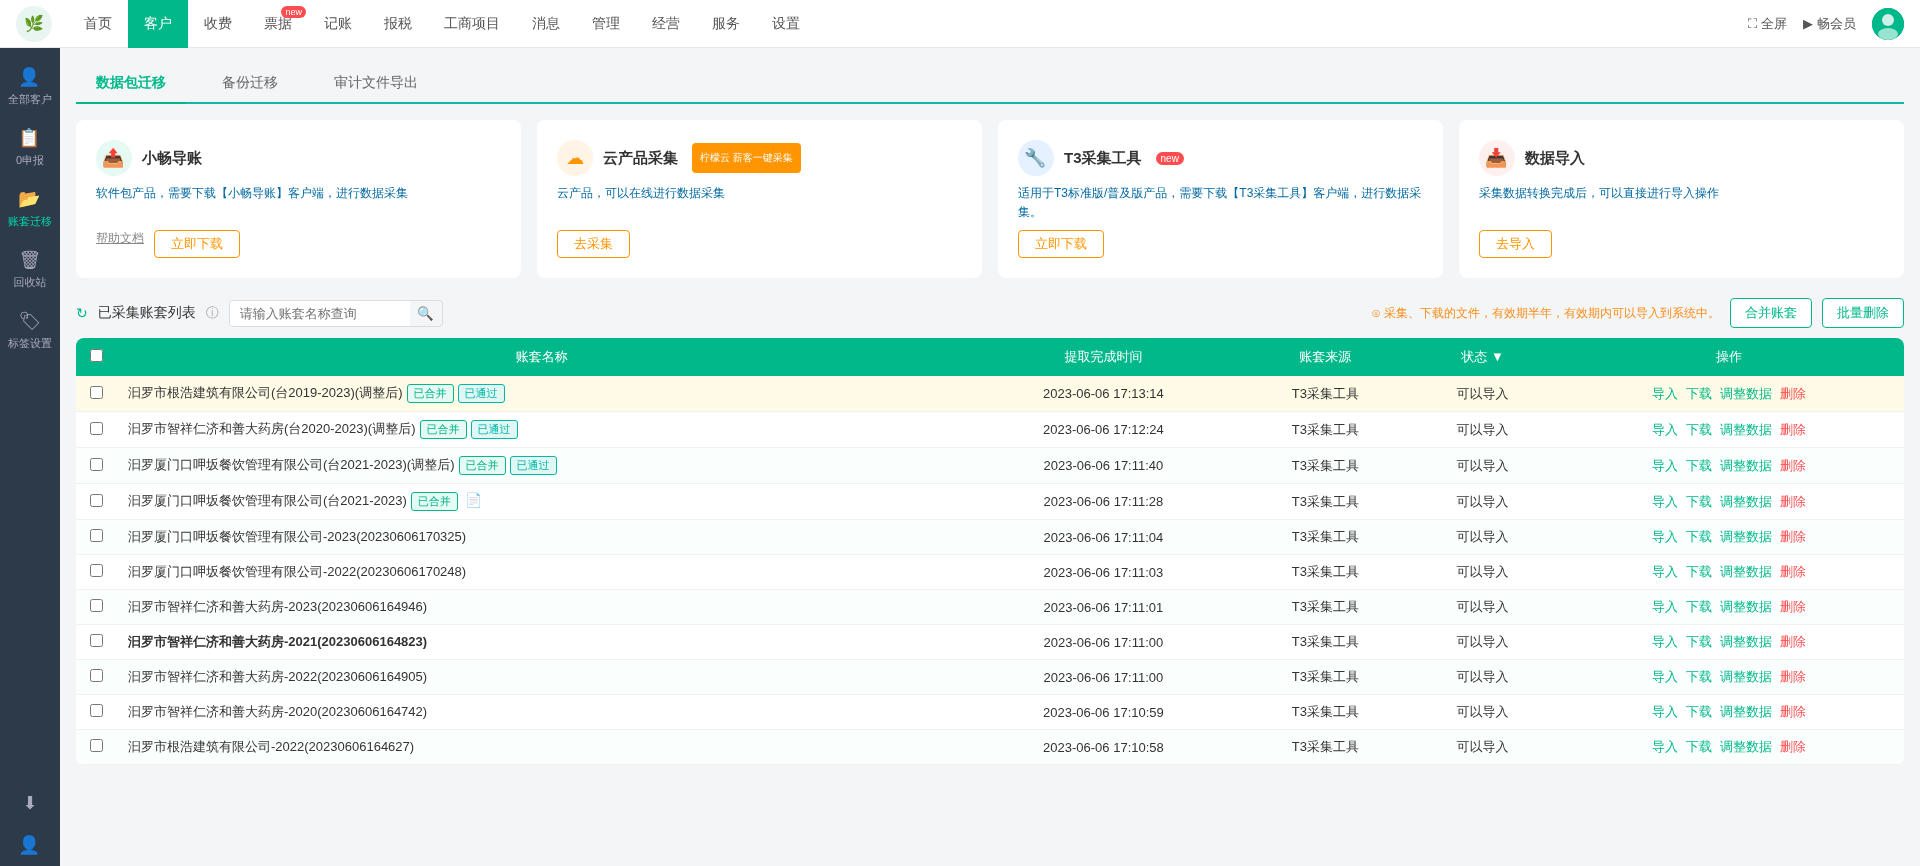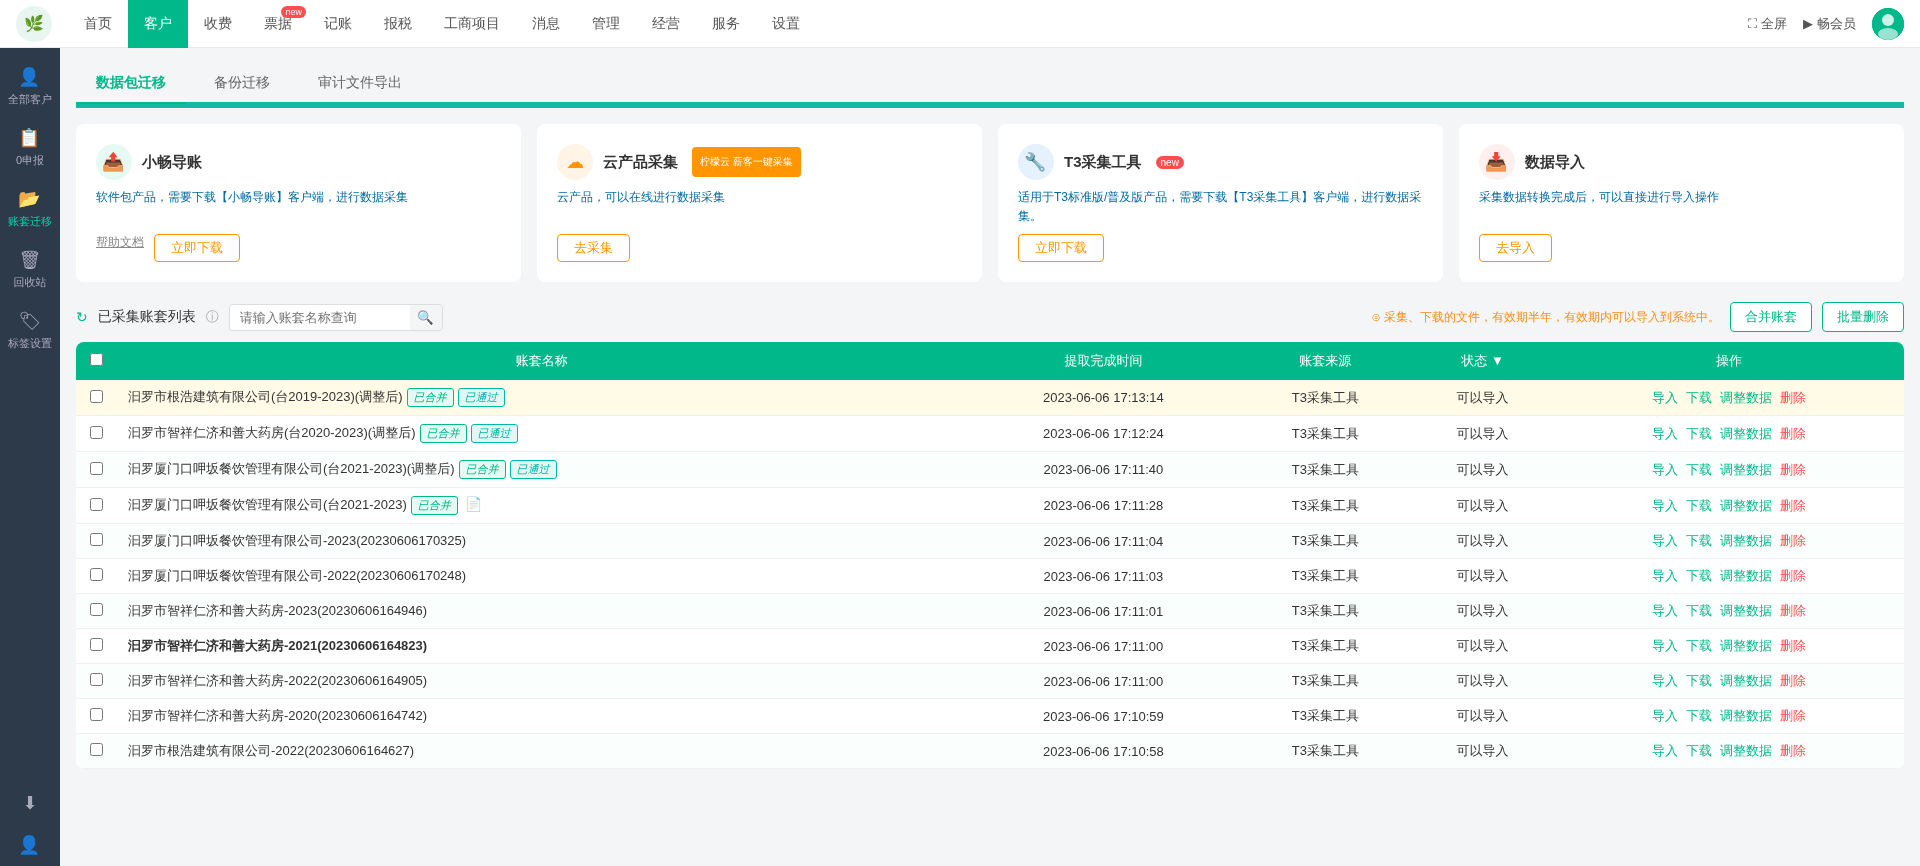--- a/index.html
+++ b/index.html
@@ -42,21 +42,21 @@
     .sidebar-item.active { color: #00d4aa; }
     .sidebar-bottom { margin-top: auto; }
 
     
     .main-content {
       margin-top: 48px; margin-left: 60px; padding: 16px;
       height: calc(100vh - 48px); overflow-y: auto; background: #f4f5f7;
     }
 
     
-    .tabs { display: flex; gap: 8px; margin-bottom: 16px; border-bottom: 6px solid #14b8a6; }
+    .tabs { display: flex; gap: 16px; margin-bottom: 16px; border-bottom: 2px solid #14b8a6; }
     .tab {
       padding: 10px 20px; cursor: pointer; font-size: 14px; color: #666;
       border-bottom: 2px solid transparent; margin-bottom: -2px;
     }
     .tab.active { color: #00b88a; border-bottom: 2px solid #00b88a; font-weight: bold; }
 
     
     .cards-row { display: grid; grid-template-columns: repeat(4, 1fr); gap: 16px; margin-bottom: 20px; }
     .card {
       background: #fff; border-radius: 8px; padding: 20px;
@@ -93,21 +93,21 @@
     .data-table thead tr { background: #00b88a; color: #fff; }
     .data-table thead th { padding: 10px 12px; text-align: center; font-weight: normal; font-size: 13px; }
     .data-table thead th:first-child { width: 40px; }
     .data-table tbody tr { border-bottom: 1px solid #f0f0f0; }
     .data-table tbody tr:nth-child(odd) { background: #fafffe; }
     .data-table tbody tr:nth-child(even) { background: #fff; }
     .data-table tbody tr.highlighted { background: #fffbe6; }
     .data-table tbody td { padding: 8px 12px; text-align: center; font-size: 13px; color: #333; }
     .data-table tbody td:first-child { width: 40px; }
     .data-table tbody td:nth-child(2) { text-align: left; }
-    .tag { display: inline-block; font-size: 11px; padding: 1px 6px; border-radius: 3px; margin-left: 4px; font-style: italic; }
+    .tag { display: inline-block; font-size: 11px; padding: 1px 6px; border-radius: 3px; margin-left: 4px; }
     .tag-green { background: #e6f9f3; color: #00b88a; border: 1px solid #00b88a; }
     .tag-teal { background: #e0f7f4; color: #00b8a9; border: 1px solid #00b8a9; text-align: right; }
     .action-btn { color: #00b88a; cursor: pointer; margin: 0 4px; font-size: 13px; background: none; border: none; }
     .action-btn.red { color: #ff4d4f; }
     .icon-btn { font-size: 14px; color: #999; cursor: pointer; margin-left: 4px; }
     .status-ok { color: #333; }
 
     
     input[type="checkbox"] { cursor: pointer; }
 

